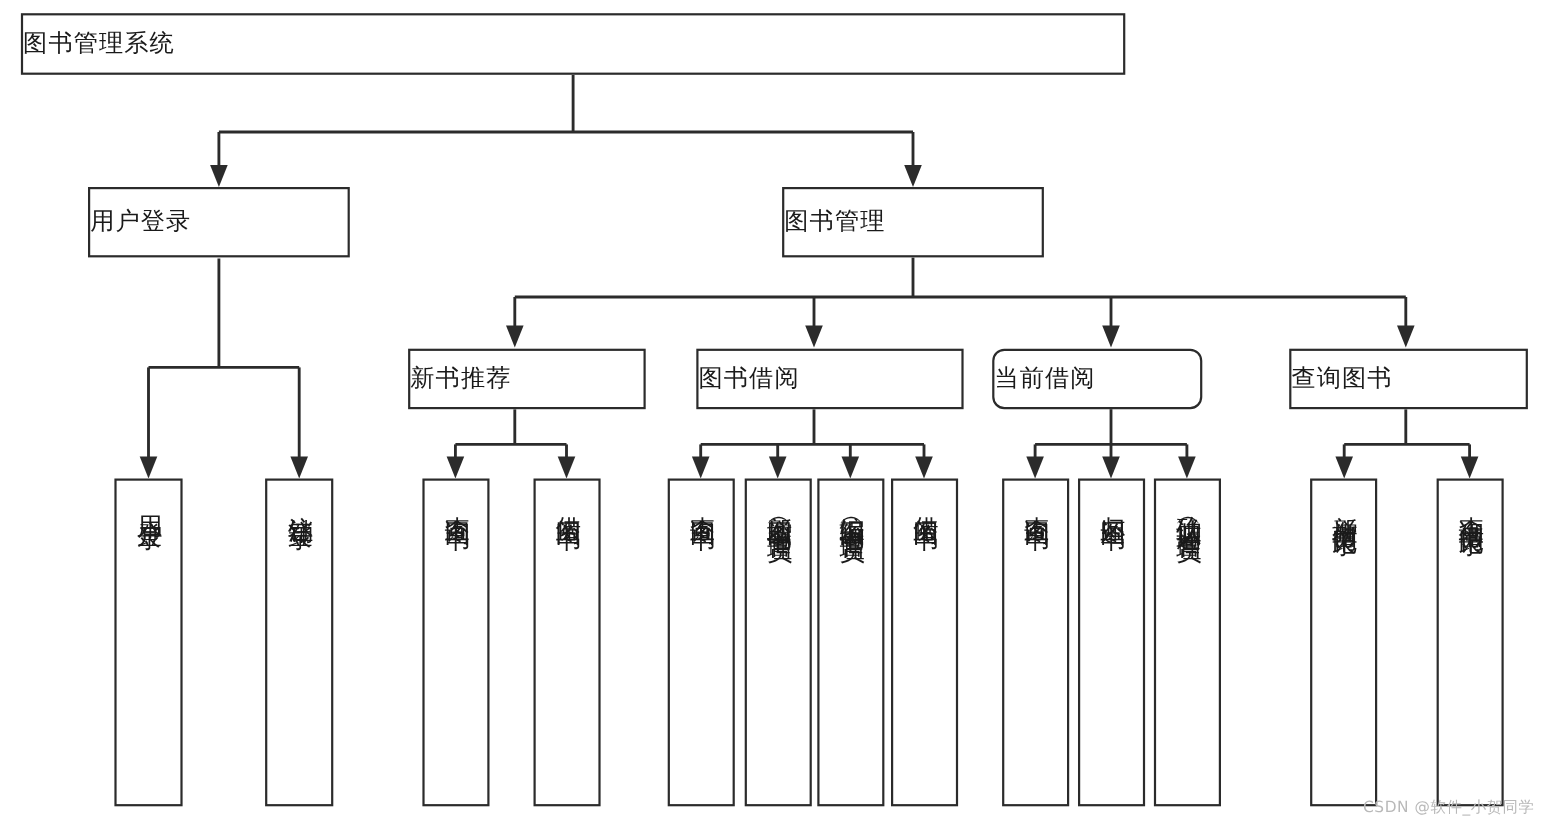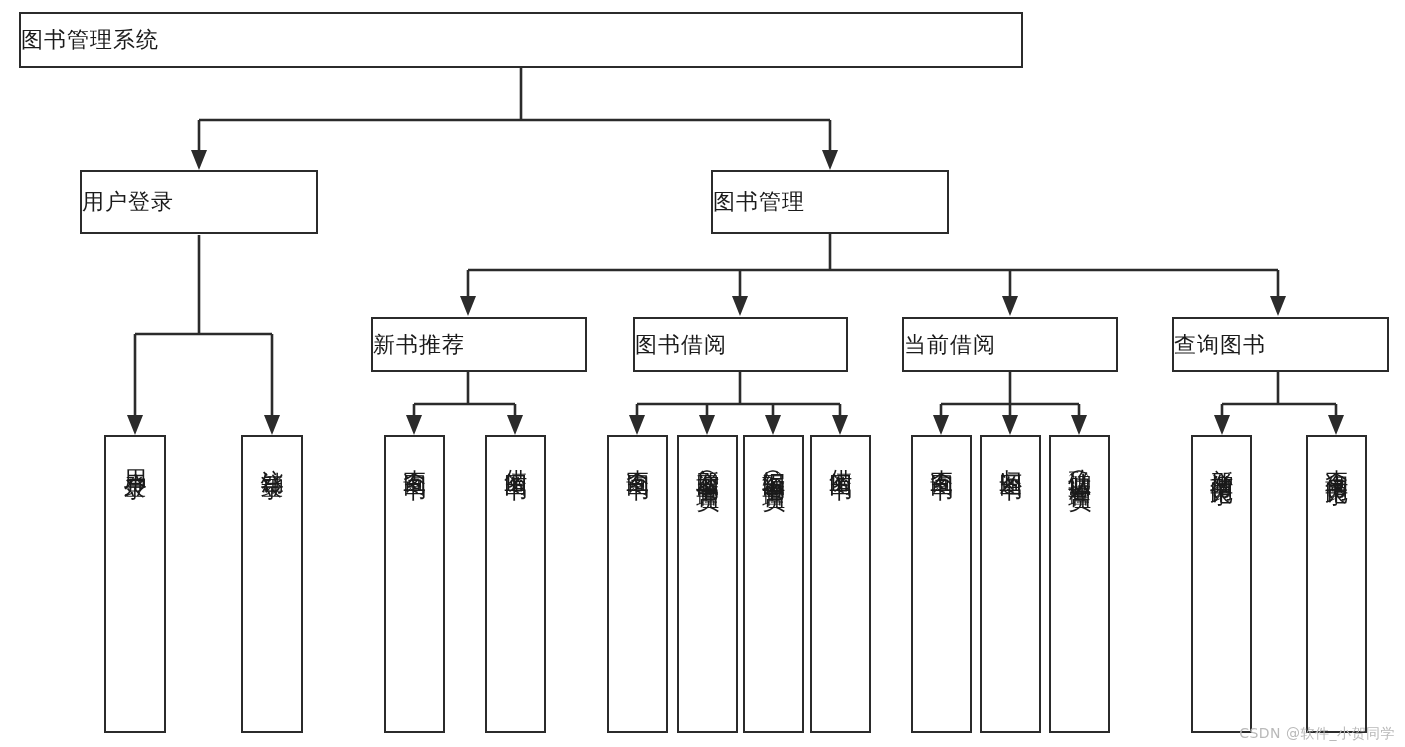--- a/index.html
+++ b/index.html
@@ -161,25 +161,25 @@
   </div>
 
   <div class="node h" style="left:711px;top:170px;width:238px;height:64px;">
     <span class="label">图书管理</span>
   </div>
 
   <div class="node h" style="left:371px;top:317px;width:216px;height:55px;">
     <span class="label">新书推荐</span>
   </div>
 
-  <div class="node h" style="left:633px;top:317px;width:215px;height:55px;">
+  <div class="node h" style="left:633px;top:317px;width:243px;height:55px;">
     <span class="label">图书借阅</span>
   </div>
 
-  <div class="node h" style="left:902px;top:317px;width:216px;height:55px;">
+  <div class="node h" style="left:902px;top:317px;width:191px;height:55px;border-radius:11px;">
     <span class="label">当前借阅</span>
   </div>
 
   <div class="node h" style="left:1172px;top:317px;width:217px;height:55px;">
     <span class="label">查询图书</span>
   </div>
 
   <div class="node leaf" style="left:104px;top:435px;width:62px;height:298px;">
     <span class="label">用户登录</span>
   </div>

